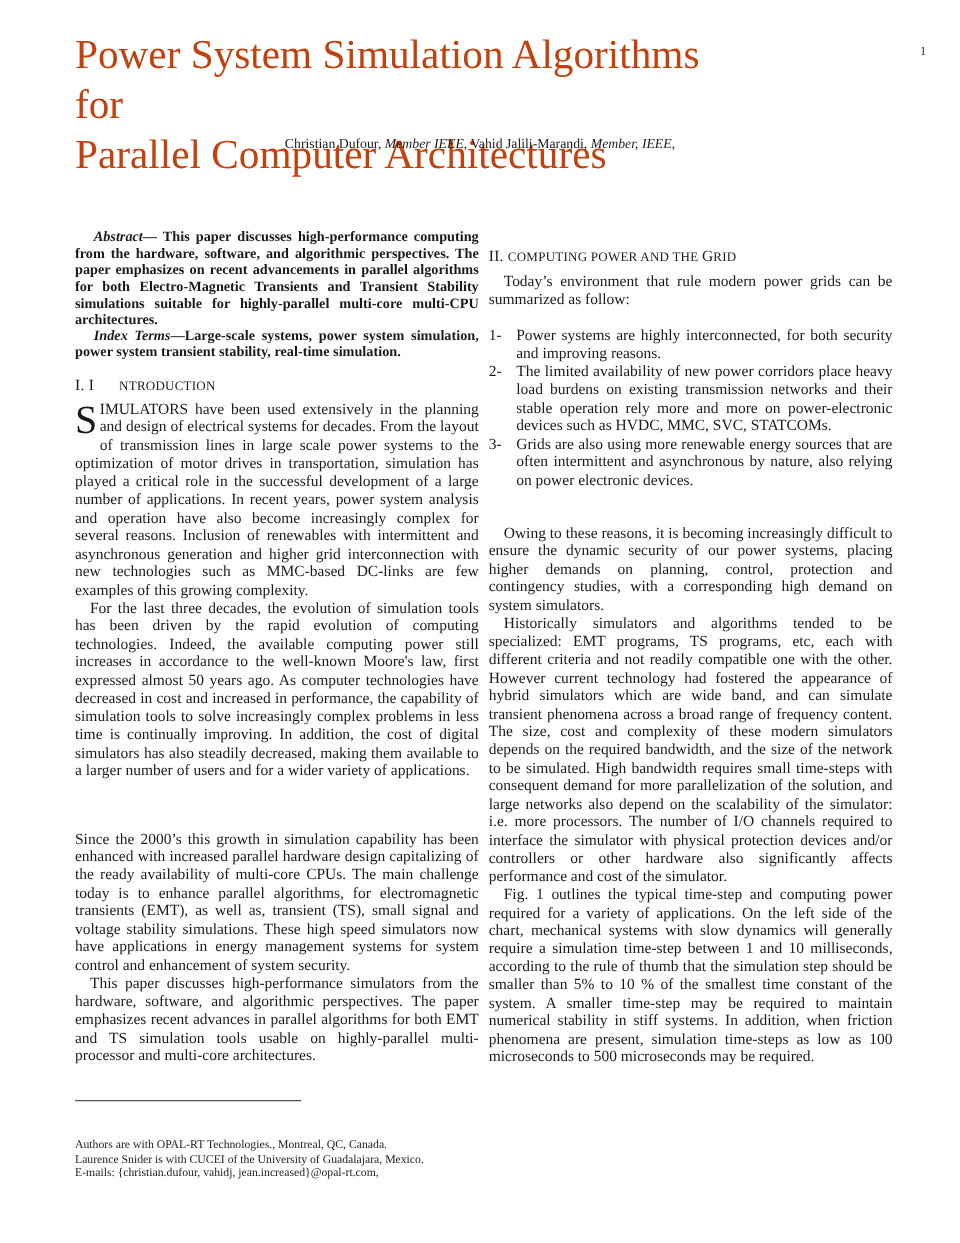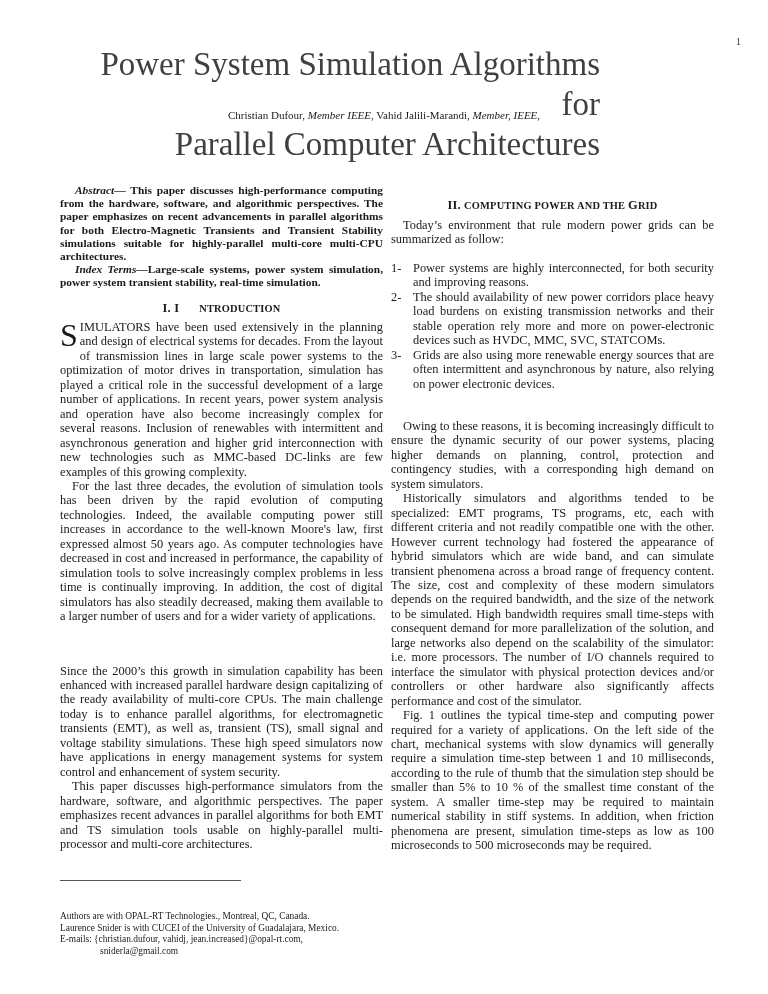--- a/index.html
+++ b/index.html
@@ -3,34 +3,34 @@
   <meta charset="utf-8">
   <style>
     html, body { margin: 0; padding: 0; background: #ffffff; }
     body {
       width: 768px; height: 994px; position: relative; overflow: hidden;
       font-family: "Liberation Serif", "DejaVu Serif", serif;
       color: #1a1a1a;
     }
     .title {
       position: absolute; left: 60px; width: 540px; top: 24px;
-      text-align: right; font-size: 33px; line-height: 40px; color: #404040; margin-top: 20px;
+      text-align: left; font-size: 33px; line-height: 40px; color: #c2410c;
     }
     .page-num { position: absolute; left: 474px; top: 36px; font-size: 10px; color: #333; }
     .page-num { left: 478px; }
     .authors {
       position: absolute; left: 60px; width: 648px; top: 106px;
       text-align: center; font-size: 11px; line-height: 18px;
     }
     .authors i { font-style: italic; }
     .abstract { position: absolute; left: 60px; top: 184px; width: 323px; font-weight: bold; font-size: 11.4px; line-height: 13.2px; text-align: justify; }
     .abstract p { margin: 0; text-indent: 15px; }
     .abstract i { font-weight: bold; font-style: italic; }
     .section-head {
-      position: absolute; text-align: center; font-size: 12.4px; letter-spacing: 0.2px; font-weight: bold;
+      position: absolute; font-size: 12.4px; letter-spacing: 0.2px;
     }
     .sc { font-variant: small-caps; padding-left: 20px; }
     .body-text { position: absolute; width: 323px; font-size: 12.4px; line-height: 14.45px; text-align: justify; }
     .body-text p { margin: 0; text-indent: 12px; }
     .body-text p.noindent { text-indent: 0; margin-top: 40px; }
     .dropcap {
       float: left; font-size: 32px; line-height: 27px; margin: 2px 2px 0 0; padding: 0;
     }
     .intro-first { text-indent: 0 !important; }
     .list { position: absolute; width: 323px; font-size: 12.4px; line-height: 14.45px; }
@@ -73,39 +73,38 @@
     <p>For the last three decades, the evolution of simulation tools has been driven by the rapid evolution of computing technologies. Indeed, the available computing power still increases in accordance to the well-known Moore's law, first expressed almost 50 years ago. As computer technologies have decreased in cost and increased in performance, the capability of simulation tools to solve increasingly complex problems in less time is continually improving. In addition, the cost of digital simulators has also steadily decreased, making them available to a larger number of users and for a wider variety of applications.</p>
     <p class="noindent">Since the 2000’s this growth in simulation capability has been enhanced with increased parallel hardware design capitalizing of the ready availability of multi-core CPUs. The main challenge today is to enhance parallel algorithms, for electromagnetic transients (EMT), as well as, transient (TS), small signal and voltage stability simulations. These high speed simulators now have applications in energy management systems for system control and enhancement of system security.</p>
     <p>This paper discusses high-performance simulators from the hardware, software, and algorithmic perspectives. The paper emphasizes recent advances in parallel algorithms for both EMT and TS simulation tools usable on highly-parallel multi-processor and multi-core architectures.</p>
   </div>
 
   <div class="footnote-rule"></div>
   <div class="footnote">
     <div>Authors are with OPAL-RT Technologies., Montreal, QC, Canada.</div>
     <div>Laurence Snider is with CUCEI of the University of Guadalajara, Mexico.</div>
     <div>E-mails: {christian.dufour, vahidj, jean.increased}@opal-rt.com,</div>
-    <div class="fn-indent">sniderla@gmail.com</div>
   </div>
 
   <div class="section-head" style="left:391px; width:323px; top:198px;">
     <span>II. </span><span style="font-size:10.4px;">COMPUTING POWER AND THE </span><span>G</span><span style="font-size:10.4px;">RID</span>
   </div>
 
   <div class="body-text" style="left:391px; top:218px;">
     <p>Today’s environment that rule modern power grids can be summarized as follow:</p>
   </div>
 
   <div class="list" style="left:391px; top:261px;">
     <div class="list-item">
       <span class="list-num">1-</span>
       <span class="list-text">Power systems are highly interconnected, for both security and improving reasons.</span>
     </div>
     <div class="list-item">
       <span class="list-num">2-</span>
-      <span class="list-text">The should availability of new power corridors place heavy load burdens on existing transmission networks and their stable operation rely more and more on power-electronic devices such as HVDC, MMC, SVC, STATCOMs.</span>
+      <span class="list-text">The limited availability of new power corridors place heavy load burdens on existing transmission networks and their stable operation rely more and more on power-electronic devices such as HVDC, MMC, SVC, STATCOMs.</span>
     </div>
     <div class="list-item">
       <span class="list-num">3-</span>
       <span class="list-text">Grids are also using more renewable energy sources that are often intermittent and asynchronous by nature, also relying on power electronic devices.</span>
     </div>
   </div>
 
   <div class="body-text" style="left:391px; top:419px;">
     <p>Owing to these reasons, it is becoming increasingly difficult to ensure the dynamic security of our power systems, placing higher demands on planning, control, protection and contingency studies, with a corresponding high demand on system simulators.</p>
     <p>Historically simulators and algorithms tended to be specialized: EMT programs, TS programs, etc, each with different criteria and not readily compatible one with the other. However current technology had fostered the appearance of hybrid simulators which are wide band, and can simulate transient phenomena across a broad range of frequency content. The size, cost and complexity of these modern simulators depends on the required bandwidth, and the size of the network to be simulated. High bandwidth requires small time-steps with consequent demand for more parallelization of the solution, and large networks also depend on the scalability of the simulator: i.e. more processors.  The number of I/O channels required to interface the simulator with physical protection devices and/or controllers or other hardware also significantly affects performance and cost of the simulator.</p>

